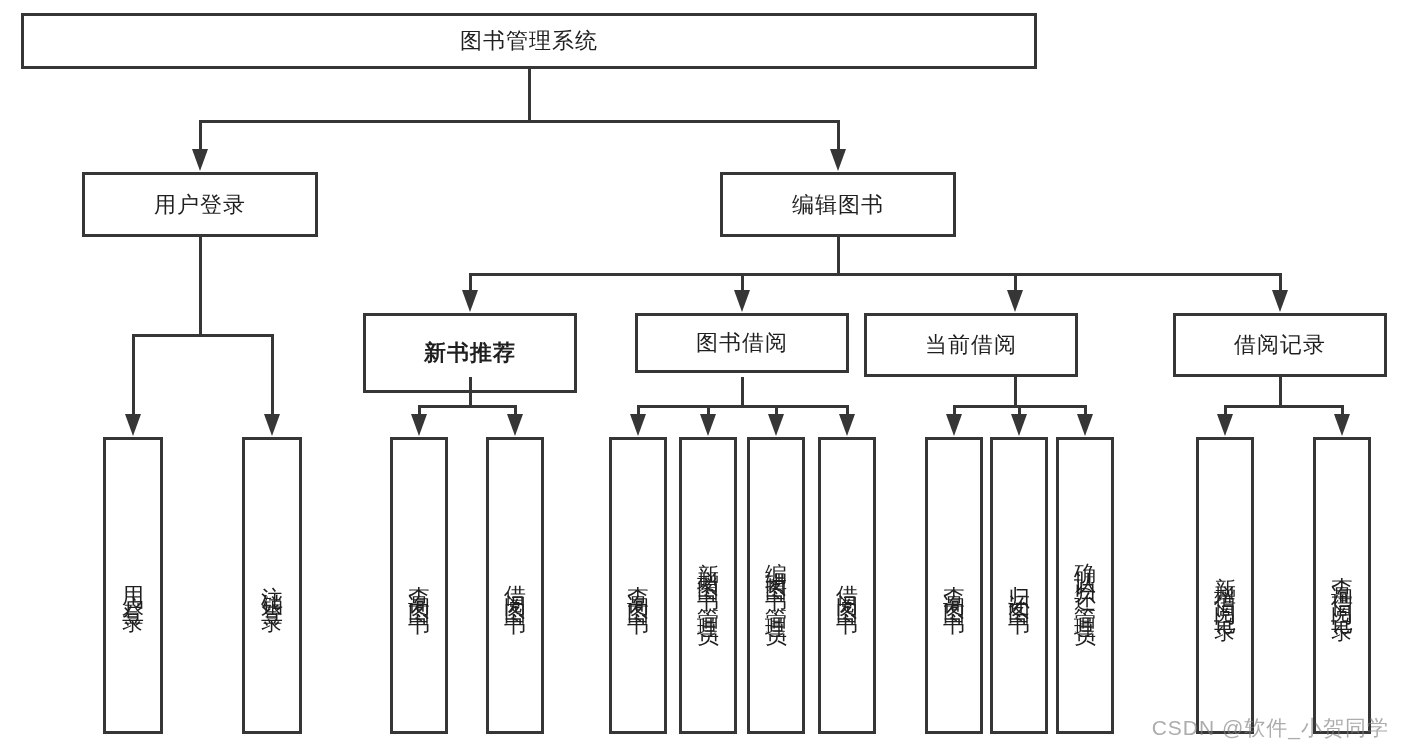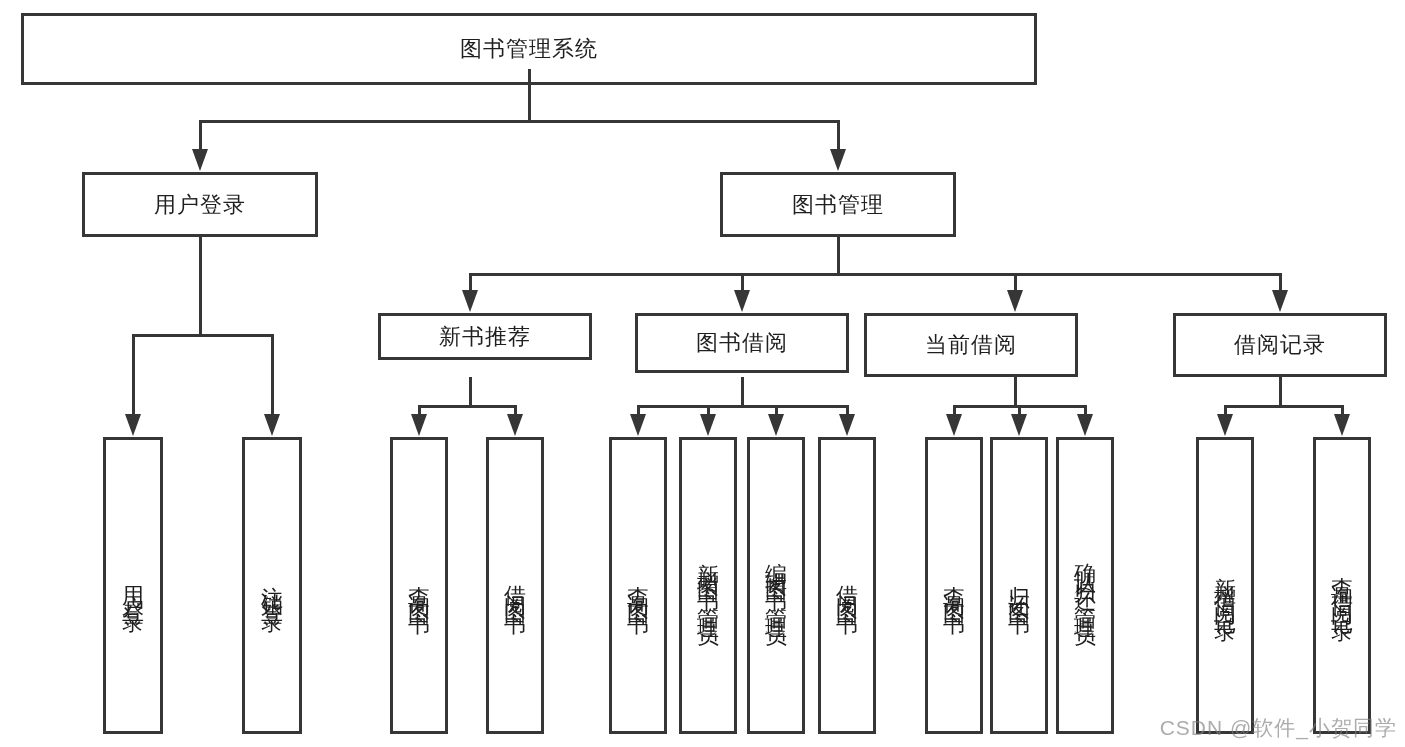--- a/index.html
+++ b/index.html
@@ -18,60 +18,60 @@
     letter-spacing:9px; line-height:1; white-space:normal;
   }
   .ln { position:absolute; background:#363636; }
   .st { position:absolute; width:3px; background:#363636; }
   .ah {
     position:absolute; width:0; height:0;
     border-left:8px solid transparent; border-right:8px solid transparent;
     border-top:22px solid #363636;
   }
   .watermark {
-    position:absolute; right:8px; top:714px; font-size:21px;
+    position:absolute; right:16px; top:714px; font-size:21px;
     color:rgba(128,128,128,0.65); letter-spacing:1px; z-index:5;
   }
 </style>
 </head>
 <body>
 
 <div id="stage">
 
-  <div class="box" style="left:21px; top:13px; width:1016px; height:72px;">图书管理系统</div>
+  <div class="box" style="left:21px; top:13px; width:1016px; height:56px;">图书管理系统</div>
 
   <div class="ln" style="left:527.5px; top:69px; width:3px; height:54px;"></div>
   <div class="ln" style="left:198.5px; top:120px; width:641px; height:3px;"></div>
   <div class="st" style="left:198.5px; top:121px; height:30px;"></div>
   <div class="ah" style="left:192px; top:149px;"></div>
   <div class="st" style="left:836.5px; top:121px; height:30px;"></div>
   <div class="ah" style="left:830px; top:149px;"></div>
 
   <div class="box" style="left:82px; top:172px; width:236px; height:65px;">用户登录</div>
-  <div class="box" style="left:720px; top:172px; width:236px; height:65px;">图书管理</div>
+  <div class="box" style="left:720px; top:172px; width:236px; height:65px;">编辑图书</div>
 
   <div class="ln" style="left:198.5px; top:237px; width:3px; height:99px;"></div>
   <div class="ln" style="left:131.5px; top:334px; width:142px; height:3px;"></div>
   <div class="st" style="left:131.5px; top:336px; height:80px;"></div>
   <div class="ah" style="left:125px; top:414px;"></div>
   <div class="st" style="left:270.5px; top:336px; height:80px;"></div>
   <div class="ah" style="left:264px; top:414px;"></div>
 
   <div class="ln" style="left:836.5px; top:237px; width:3px; height:39px;"></div>
   <div class="ln" style="left:468.5px; top:273px; width:813px; height:3px;"></div>
   <div class="st" style="left:468.5px; top:275px; height:17px;"></div>
   <div class="ah" style="left:462px; top:290px;"></div>
   <div class="st" style="left:740.5px; top:275px; height:17px;"></div>
   <div class="ah" style="left:734px; top:290px;"></div>
   <div class="st" style="left:1013.5px; top:275px; height:17px;"></div>
   <div class="ah" style="left:1007px; top:290px;"></div>
   <div class="st" style="left:1278.5px; top:275px; height:17px;"></div>
   <div class="ah" style="left:1272px; top:290px;"></div>
 
-  <div class="box" style="left:378px; top:313px; width:214px; height:47px;">新书推荐</div>
+  <div class="box" style="left:363px; top:313px; width:214px; height:80px;font-weight:bold;">新书推荐</div>
   <div class="box" style="left:635px; top:313px; width:214px; height:60px;">图书借阅</div>
   <div class="box" style="left:864px; top:313px; width:214px; height:64px;">当前借阅</div>
   <div class="box" style="left:1173px; top:313px; width:214px; height:64px;">借阅记录</div>
 
   <div class="ln" style="left:468.5px; top:377px; width:3px; height:31px;"></div>
   <div class="ln" style="left:417.5px; top:405px; width:99px; height:3px;"></div>
   <div class="st" style="left:417.5px; top:407px; height:10px;"></div>
   <div class="ah" style="left:411px; top:414px;"></div>
   <div class="st" style="left:513.5px; top:407px; height:10px;"></div>
   <div class="ah" style="left:507px; top:414px;"></div>

